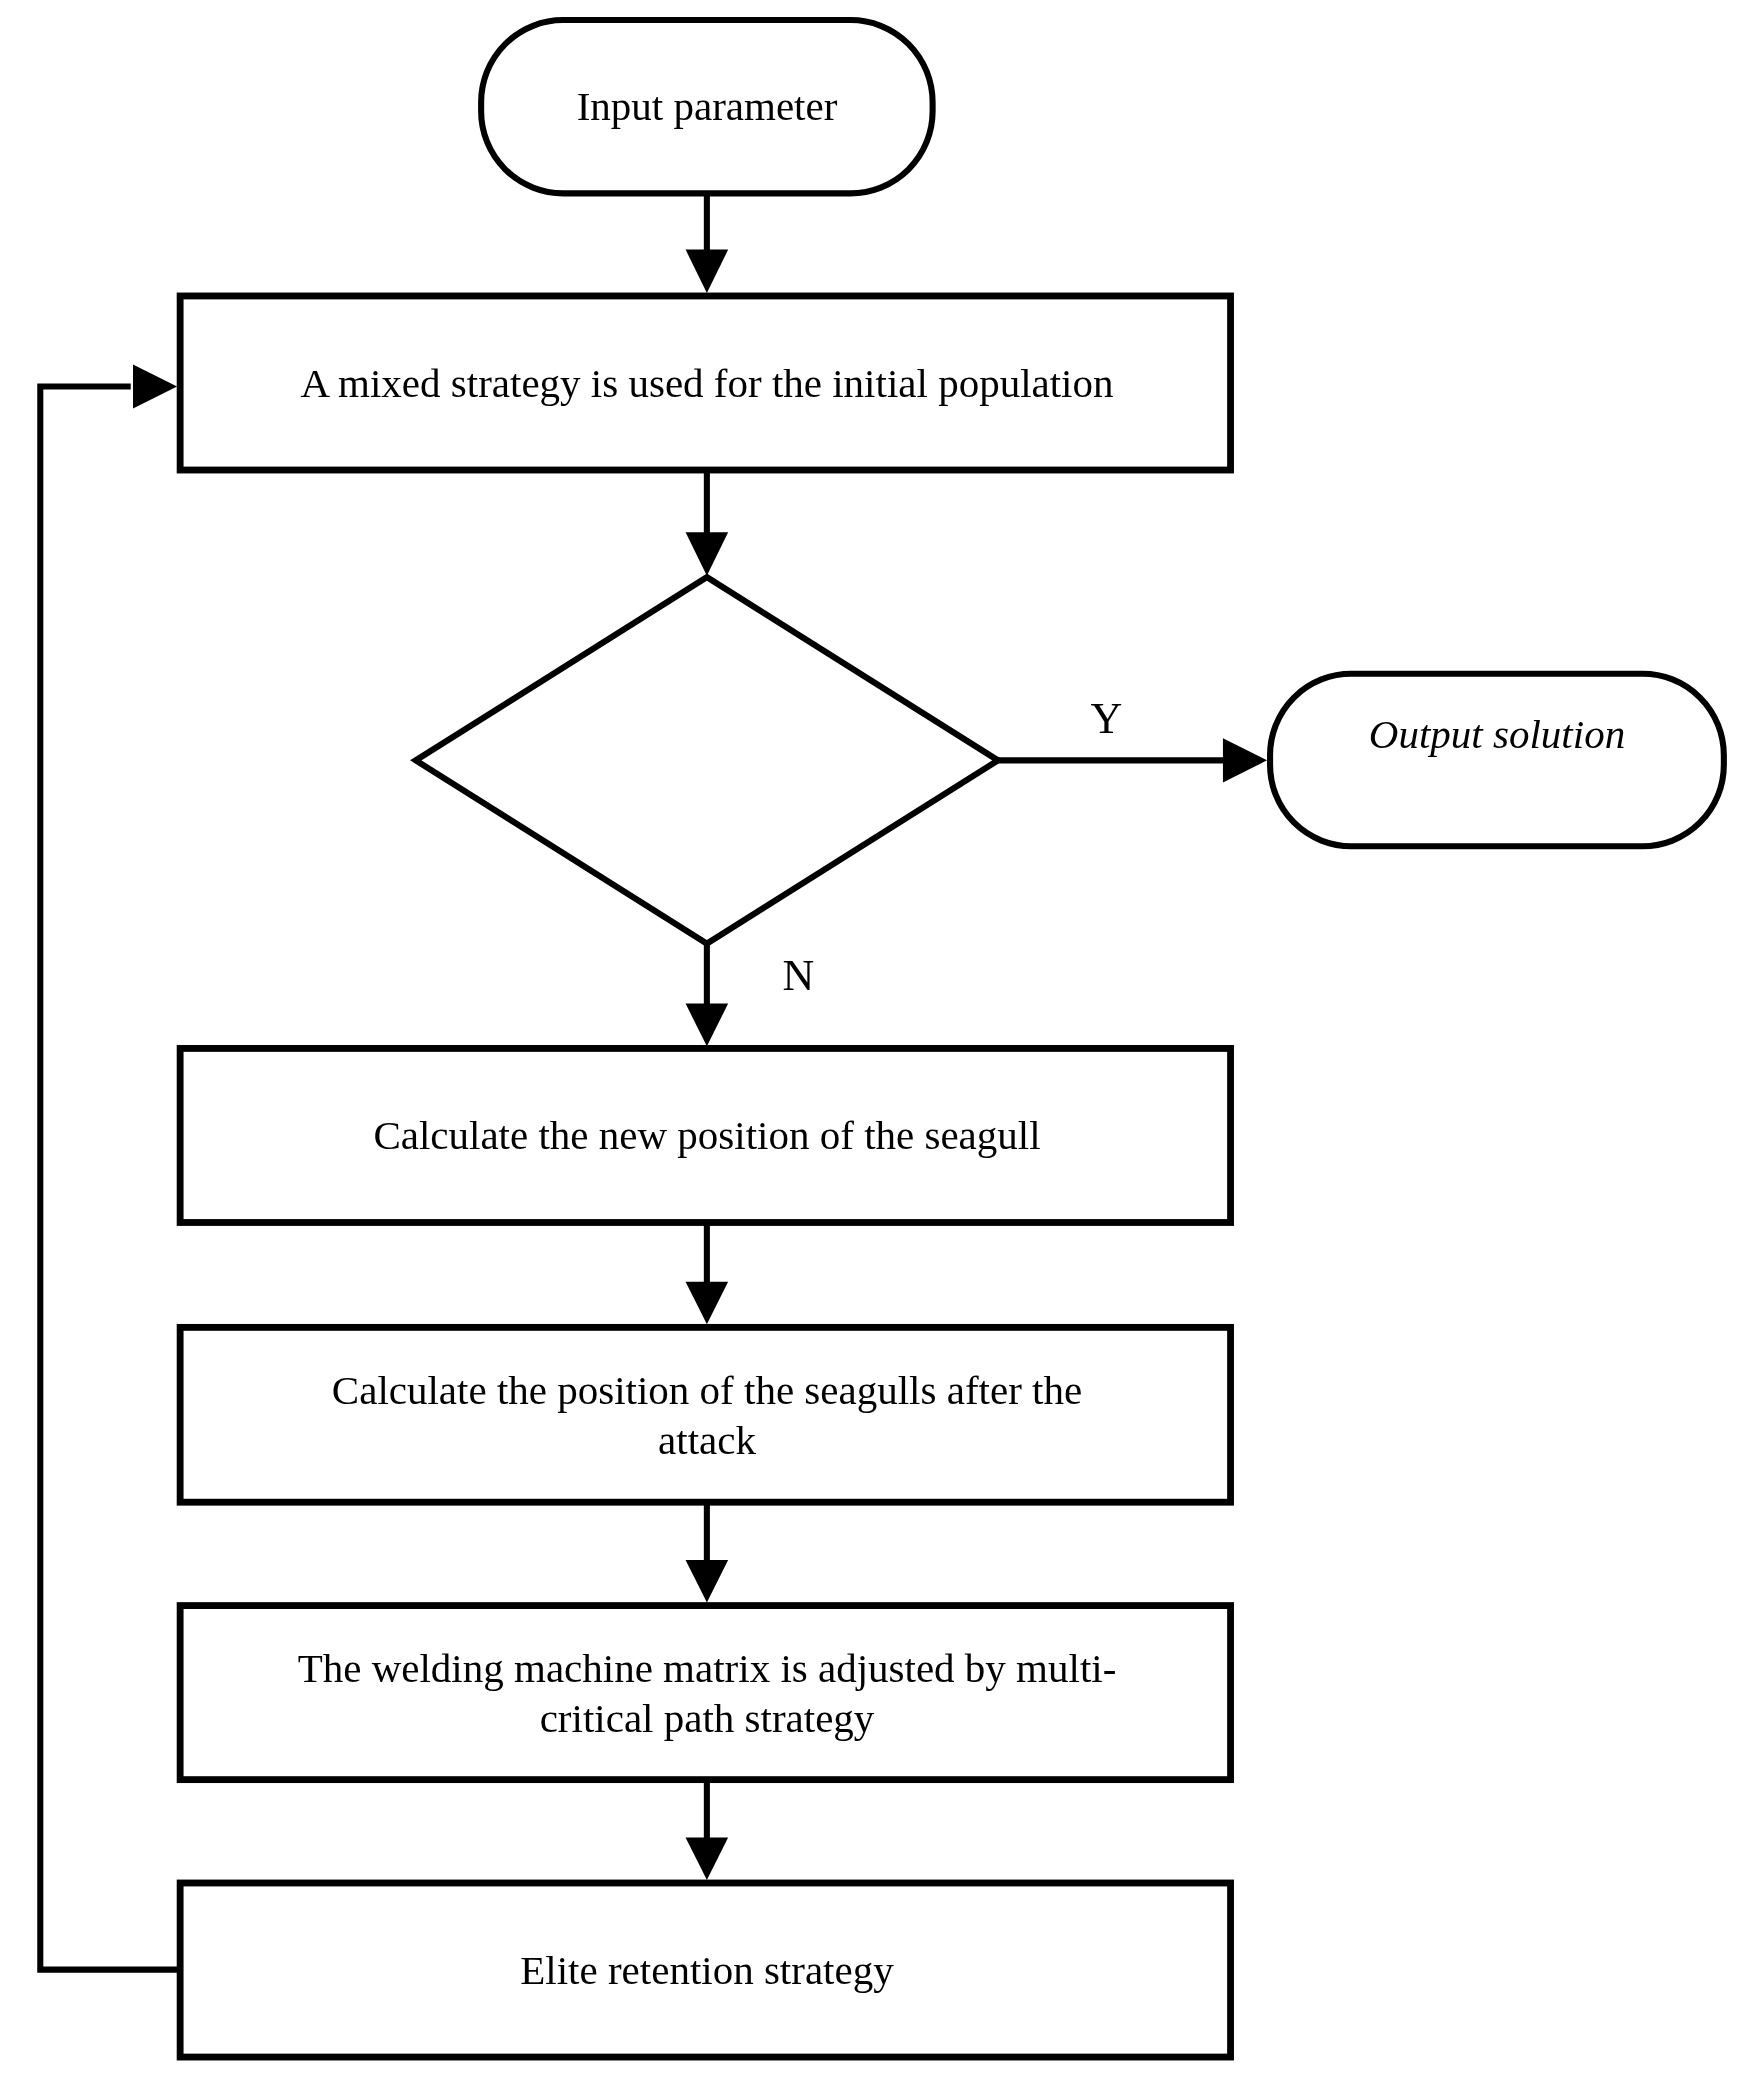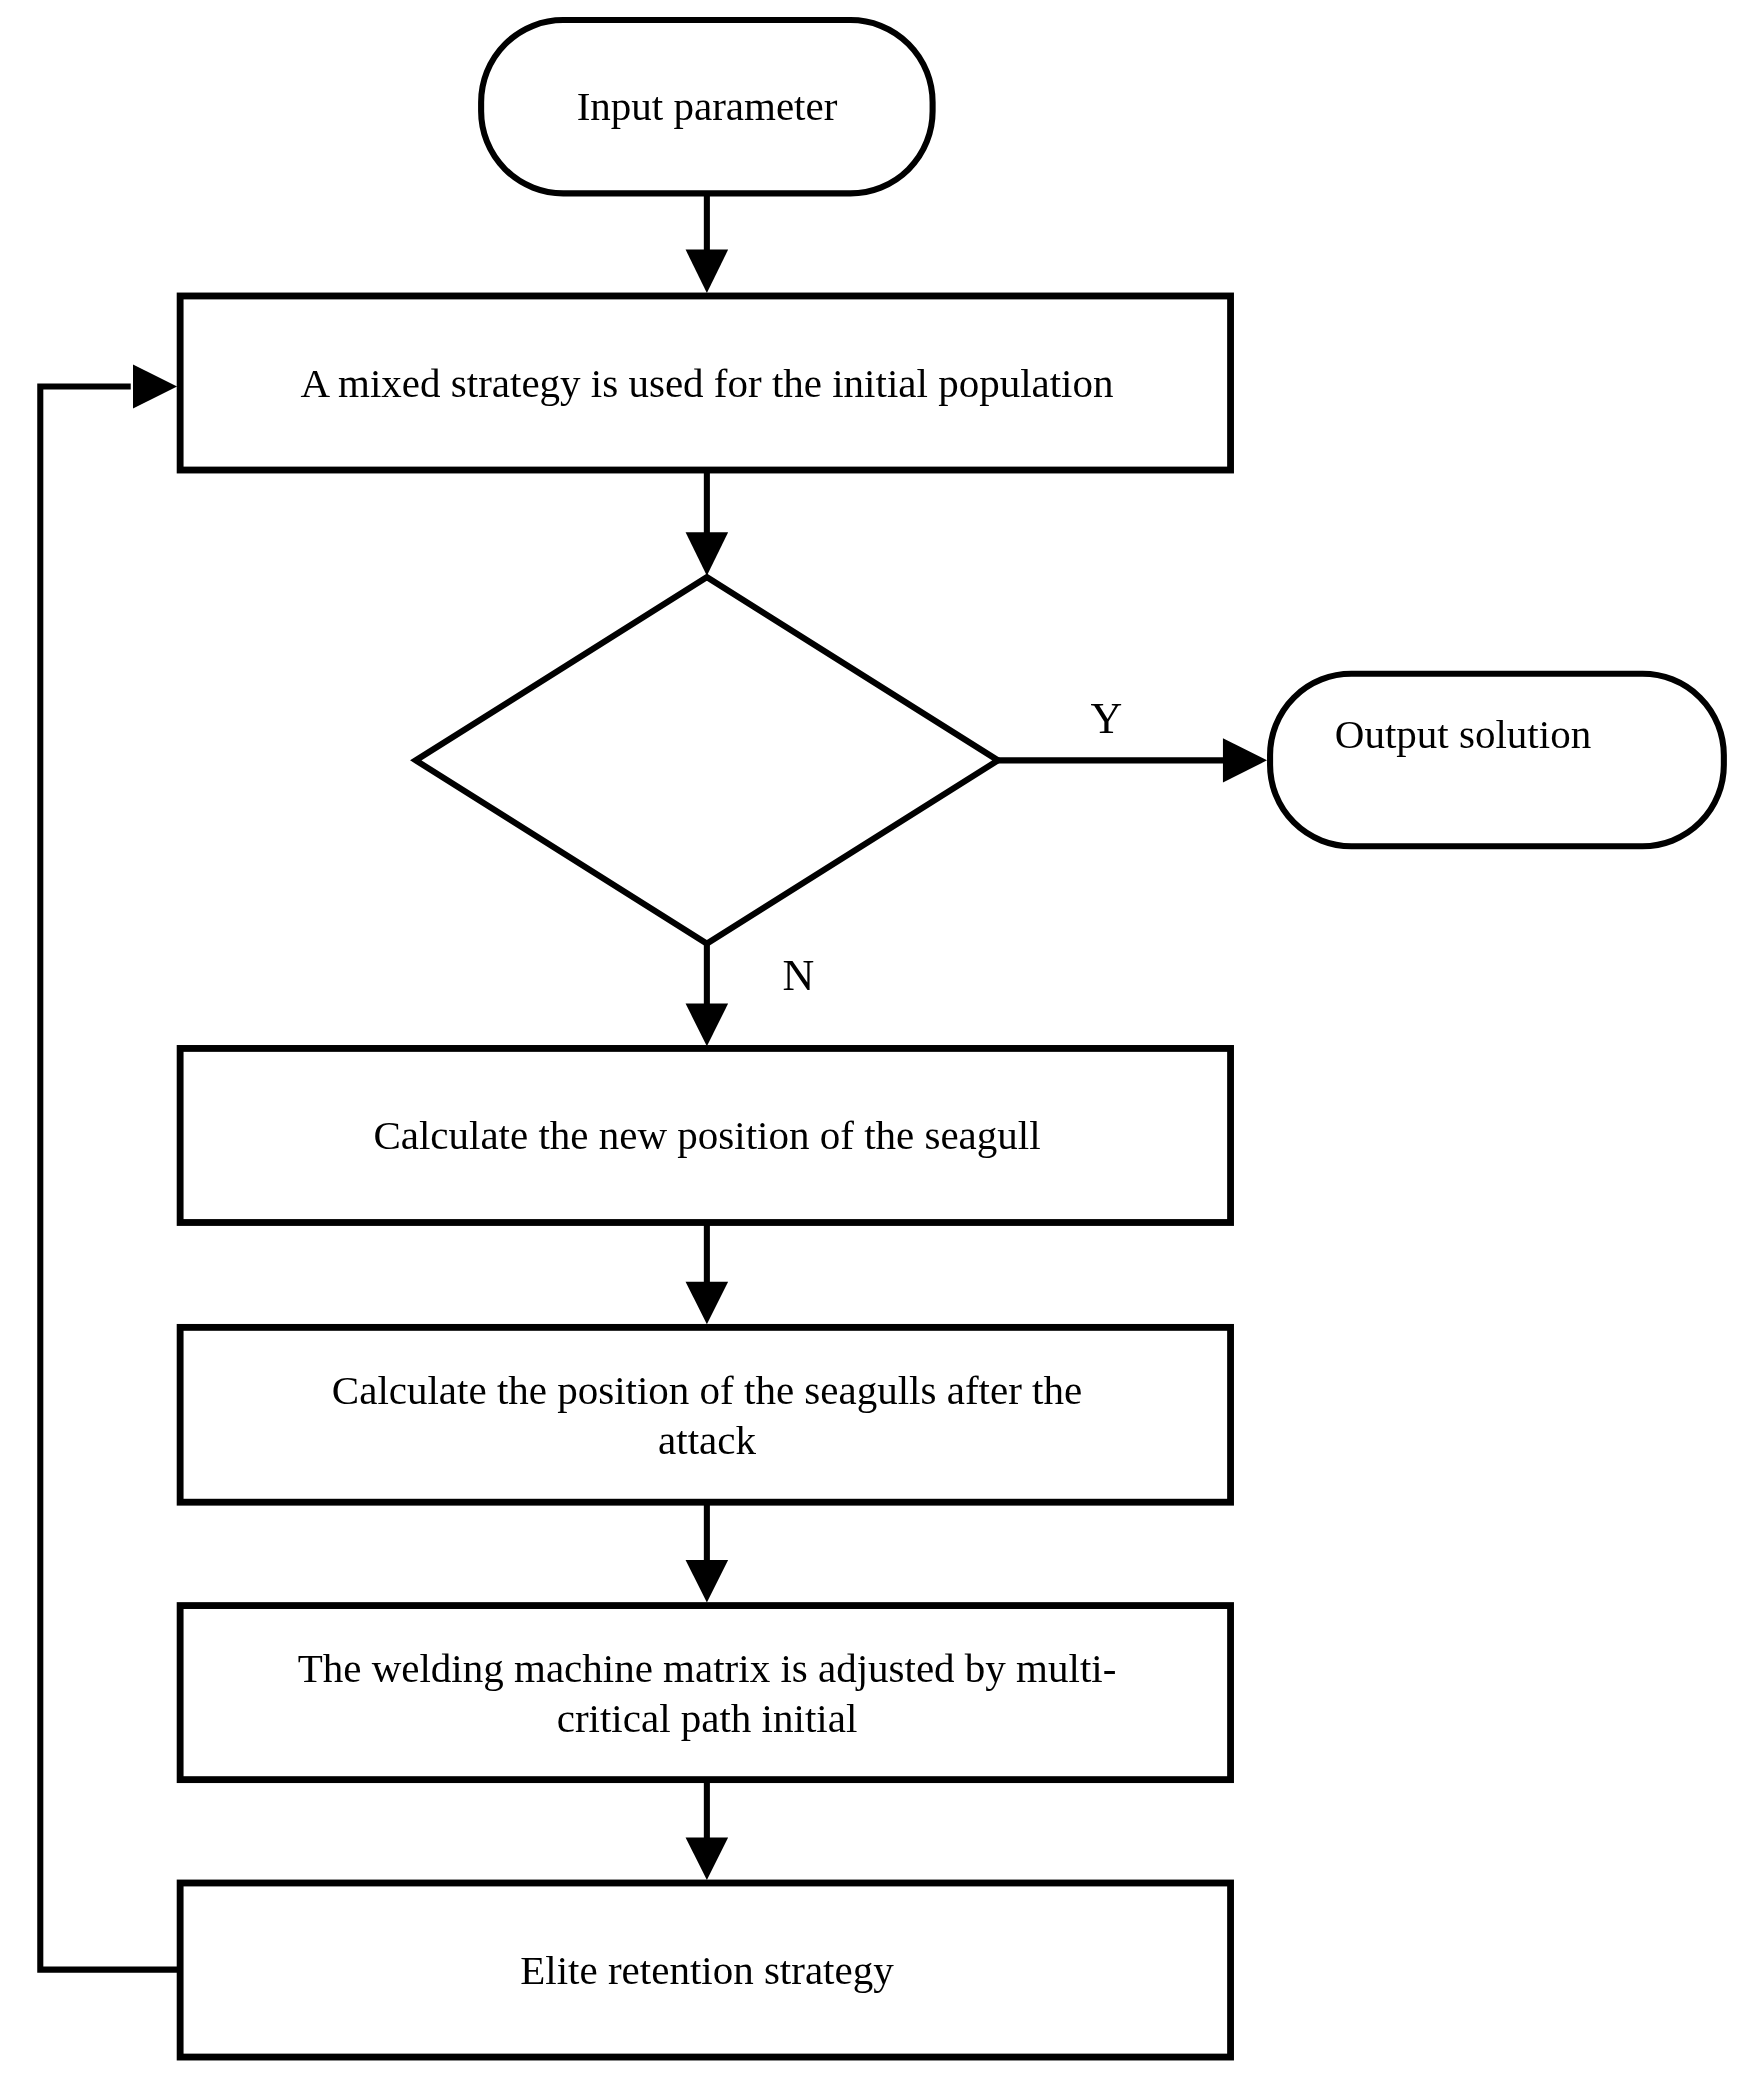--- a/index.html
+++ b/index.html
@@ -88,29 +88,29 @@
 
     <polyline points="237,2591 53,2591 53,508 172,508" fill="none" stroke="#000000" stroke-width="8"></polyline>
     <polygon points="233,508 175,479 175,537" fill="#000000"></polygon>
   </svg>
 
   <div class="node-label" style="left:478px; top:16.7px; width:458px; height:179px;">Input parameter</div>
 
   <div class="node-label" style="left:180px; top:293px; width:1054px; height:180px;">A mixed strategy is used for the initial population</div>
 
 
-  <div class="node-label" style="left:1233px; top:671px; width:460px; height:126px;">Output solution</div>
+  <div class="node-label" style="left:1267px; top:671px; width:460px; height:126px;font-style:italic;">Output solution</div>
 
   <div class="node-label" style="left:180px; top:1324px; width:1054px; height:181px;">Calculate the position of the seagulls after the
 attack</div>
 
   <div class="node-label" style="left:180px; top:1045px; width:1054px; height:180px;">Calculate the new position of the seagull</div>
 
   <div class="node-label" style="left:180px; top:1603px; width:1054px; height:180px;">The welding machine matrix is adjusted by multi-
-critical path initial</div>
+critical path strategy</div>
 
   <div class="node-label" style="left:180px; top:1880px; width:1054px; height:180px;">Elite retention strategy</div>
 
   <div class="edge-label" style="left:1061px; top:688px; width:91px; height:61px;">Y</div>
 
   <div class="edge-label" style="left:753px; top:945px; width:91px; height:61px;">N</div>
 
 </div>
 
 

